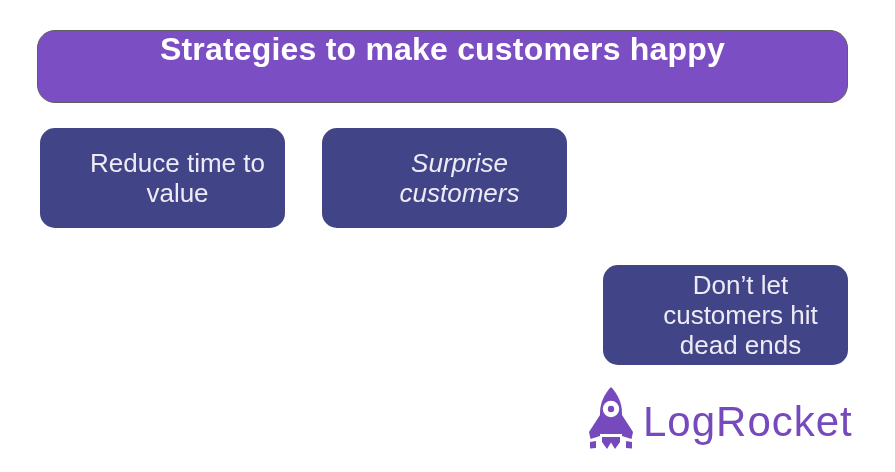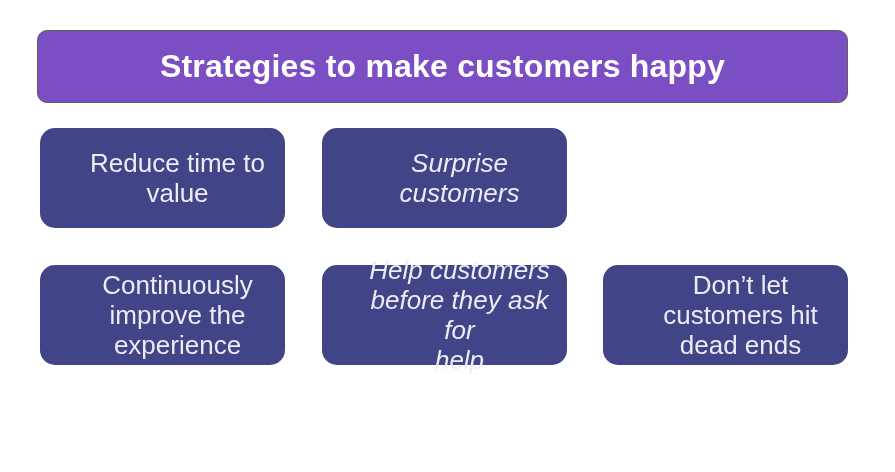--- a/index.html
+++ b/index.html
@@ -14,23 +14,22 @@
     background:var(--page-bg,#ffffff);
     overflow:hidden;
   }
   .banner{
     position:absolute;
     left:37px; top:30px;
     width:811px; height:73px;
     box-sizing:border-box;
     background:var(--banner-fill,#7b4ec4);
     border:1.5px solid var(--banner-border,#5e5e5e);
-    border-radius:10px;
+    border-radius:18px;
     display:flex;
-    align-items:center;
     justify-content:center;
   }
   .banner-text{
     color:var(--banner-text,#ffffff);
     font-size:32px;
     font-weight:bold;
     letter-spacing:0.2px;
     white-space:nowrap;
   }
   .card{
@@ -85,30 +84,42 @@
   </div>
 
   <div class="card c-r1 c-c1">
     <span class="card-text">Reduce time to
 value</span>
   </div>
   <div class="card c-r1 c-c2">
     <span class="card-text">Surprise
 customers</span>
   </div>
-  <div class="card c-r2 c-c1">
-    <span class="card-text">Continuously
-improve the
-experience</span>
-  </div>
-  <div class="card c-r2 c-c2">
-    <span class="card-text">Help customers
-before they ask for
-help</span>
-  </div>
   <div class="card c-r2 c-c3">
     <span class="card-text">Don’t let
 customers hit
 dead ends</span>
   </div>
 
+  <div class="logo">
+    <svg class="rocket" width="50" height="78" viewBox="0 0 50 78" xmlns="http://www.w3.org/2000/svg">
+      <g fill="#764abc">
+
+        <path d="M25,1 C31.5,7.5 36,17 36,27 L36,48 L14,48 L14,27 C14,17 18.5,7.5 25,1 Z"></path>
+
+        <path d="M14,29 L3,46 L4.5,53 L14,50 Z"></path>
+
+        <path d="M36,29 L47,46 L45.5,53 L36,50 Z"></path>
+
+        <path d="M4,56 L10,55 L10,62 L4,62.5 Z"></path>
+
+        <path d="M46,56 L40,55 L40,62 L46,62.5 Z"></path>
+
+        <path d="M16,51 L34,51 L34,56 L29,63 L25,56.5 L21,63 L16,56 Z"></path>
+      </g>
+
+      <circle cx="25" cy="23" r="8.2" fill="#ffffff"></circle>
+      <circle cx="25" cy="23" r="3.2" fill="#764abc"></circle>
+    </svg>
+    <span class="logo-text">LogRocket</span>
+  </div>
 
 </div>
 
 </body></html>

